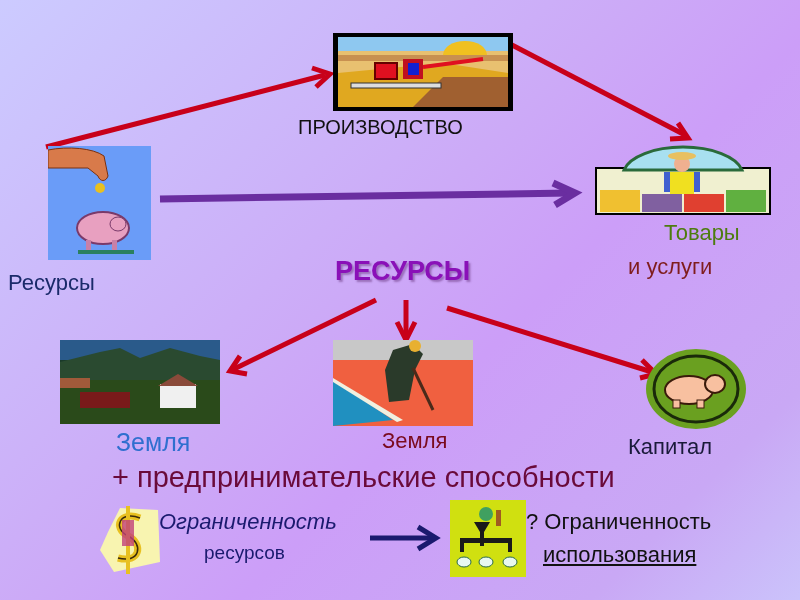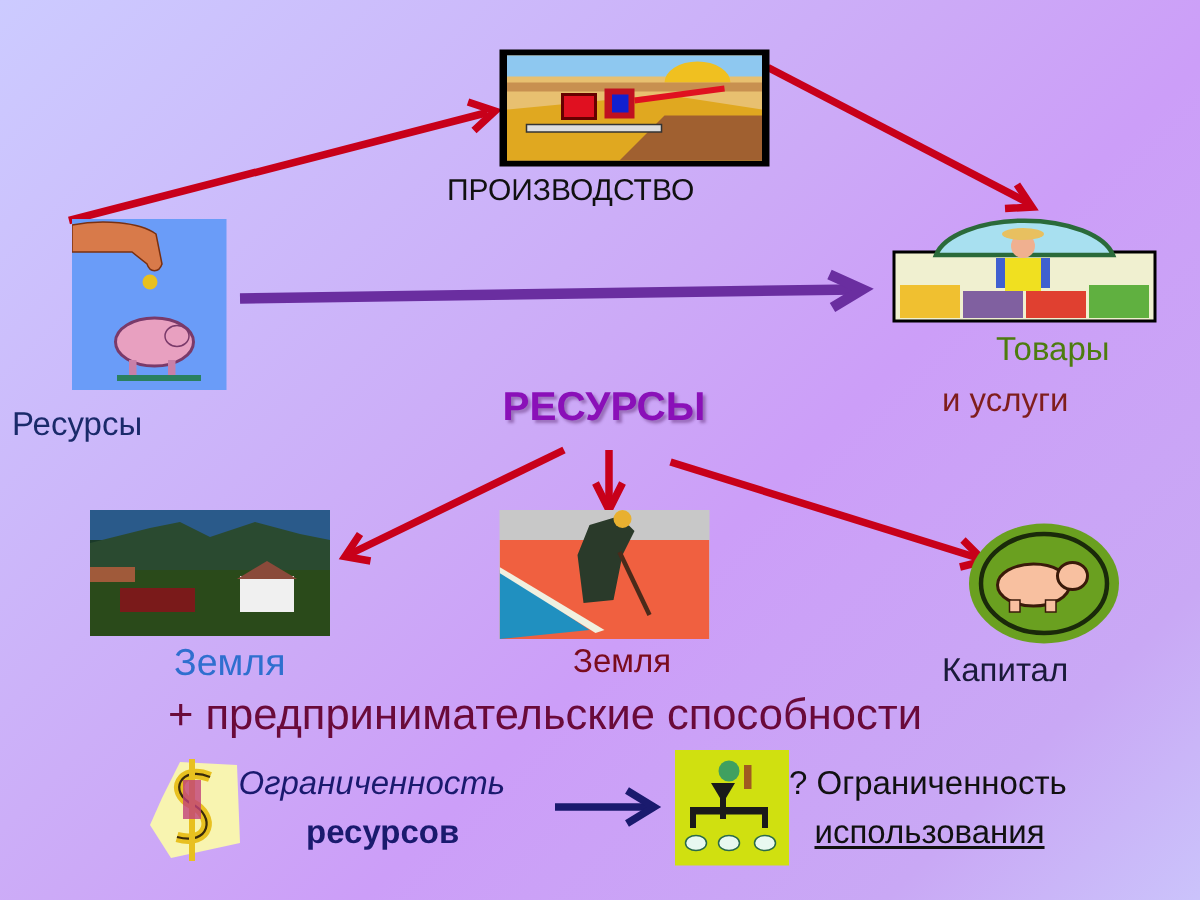--- a/index.html
+++ b/index.html
@@ -144,21 +144,21 @@
 <div class="pic" style="left:100px;top:502px;width:60px;height:74px;">
   <svg width="60" height="74" viewBox="0 0 60 74">
     <path d="M8 30 L20 6 L58 8 L60 60 L14 70 L0 48 Z" fill="#f8f4b0"></path>
     <path d="M40 16 C20 8 12 26 28 34 C44 42 40 62 18 56" fill="none" stroke="#e8c020" stroke-width="7"></path>
     <path d="M40 16 C20 8 12 26 28 34 C44 42 40 62 18 56" fill="none" stroke="#3a2a0a" stroke-width="1.5"></path>
     <line x1="28" y1="4" x2="28" y2="72" stroke="#e8c020" stroke-width="4"></line>
     <rect x="22" y="18" width="12" height="26" fill="#c0407a" opacity="0.8"></rect>
   </svg>
 </div>
 <div class="txt" style="left:159px;top:509px;font-size:22px;color:#1a1a6e;font-style:italic;">Ограниченность</div>
-<div class="txt" style="left:204px;top:542px;font-size:22px;color:#1a1a6e;font-weight:bold;">ресурсов</div>
+<div class="txt" style="left:204px;top:542px;font-size:19px;color:#1a1a6e;">ресурсов</div>
 
 <div class="pic" style="left:450px;top:500px;width:76px;height:77px;background:#d0e010;">
   <svg width="76" height="77" viewBox="0 0 76 77">
     <path d="M24 22 L40 22 L34 32 L30 32 Z" fill="#1a1a1a"></path>
     <rect x="30" y="32" width="4" height="14" fill="#1a1a1a"></rect>
     <rect x="10" y="38" width="52" height="5" fill="#1a1a1a"></rect>
     <rect x="10" y="38" width="4" height="14" fill="#1a1a1a"></rect>
     <rect x="58" y="38" width="4" height="14" fill="#1a1a1a"></rect>
     <ellipse cx="14" cy="62" rx="7" ry="5" fill="#e8f8f0" stroke="#2a6a4a"></ellipse>
     <ellipse cx="36" cy="62" rx="7" ry="5" fill="#e8f8f0" stroke="#2a6a4a"></ellipse>

